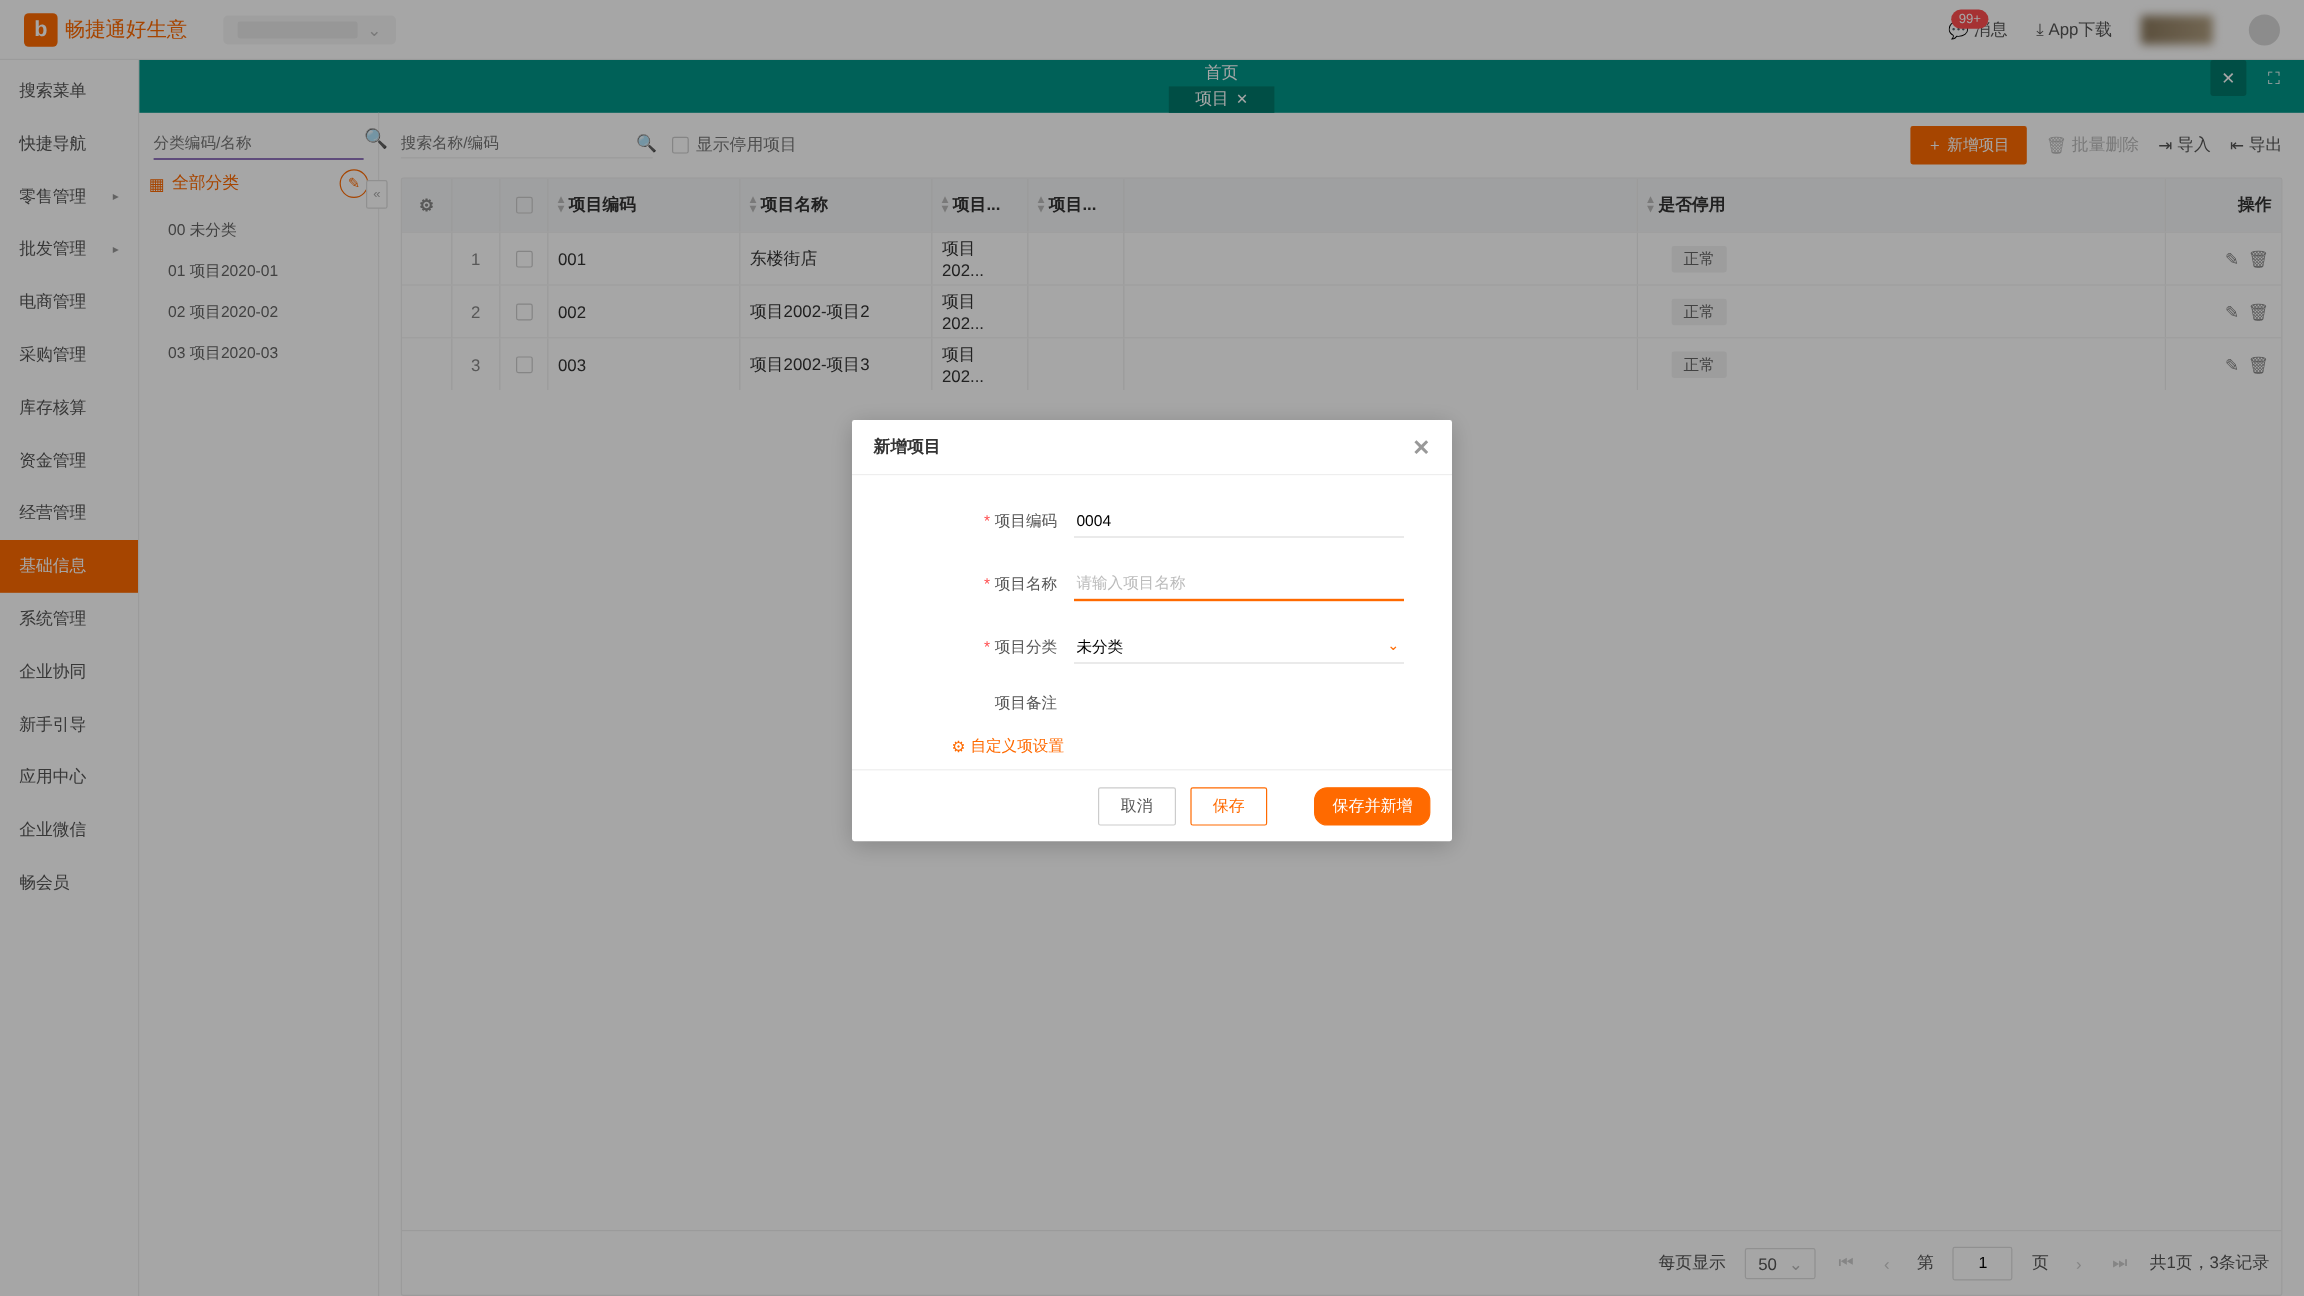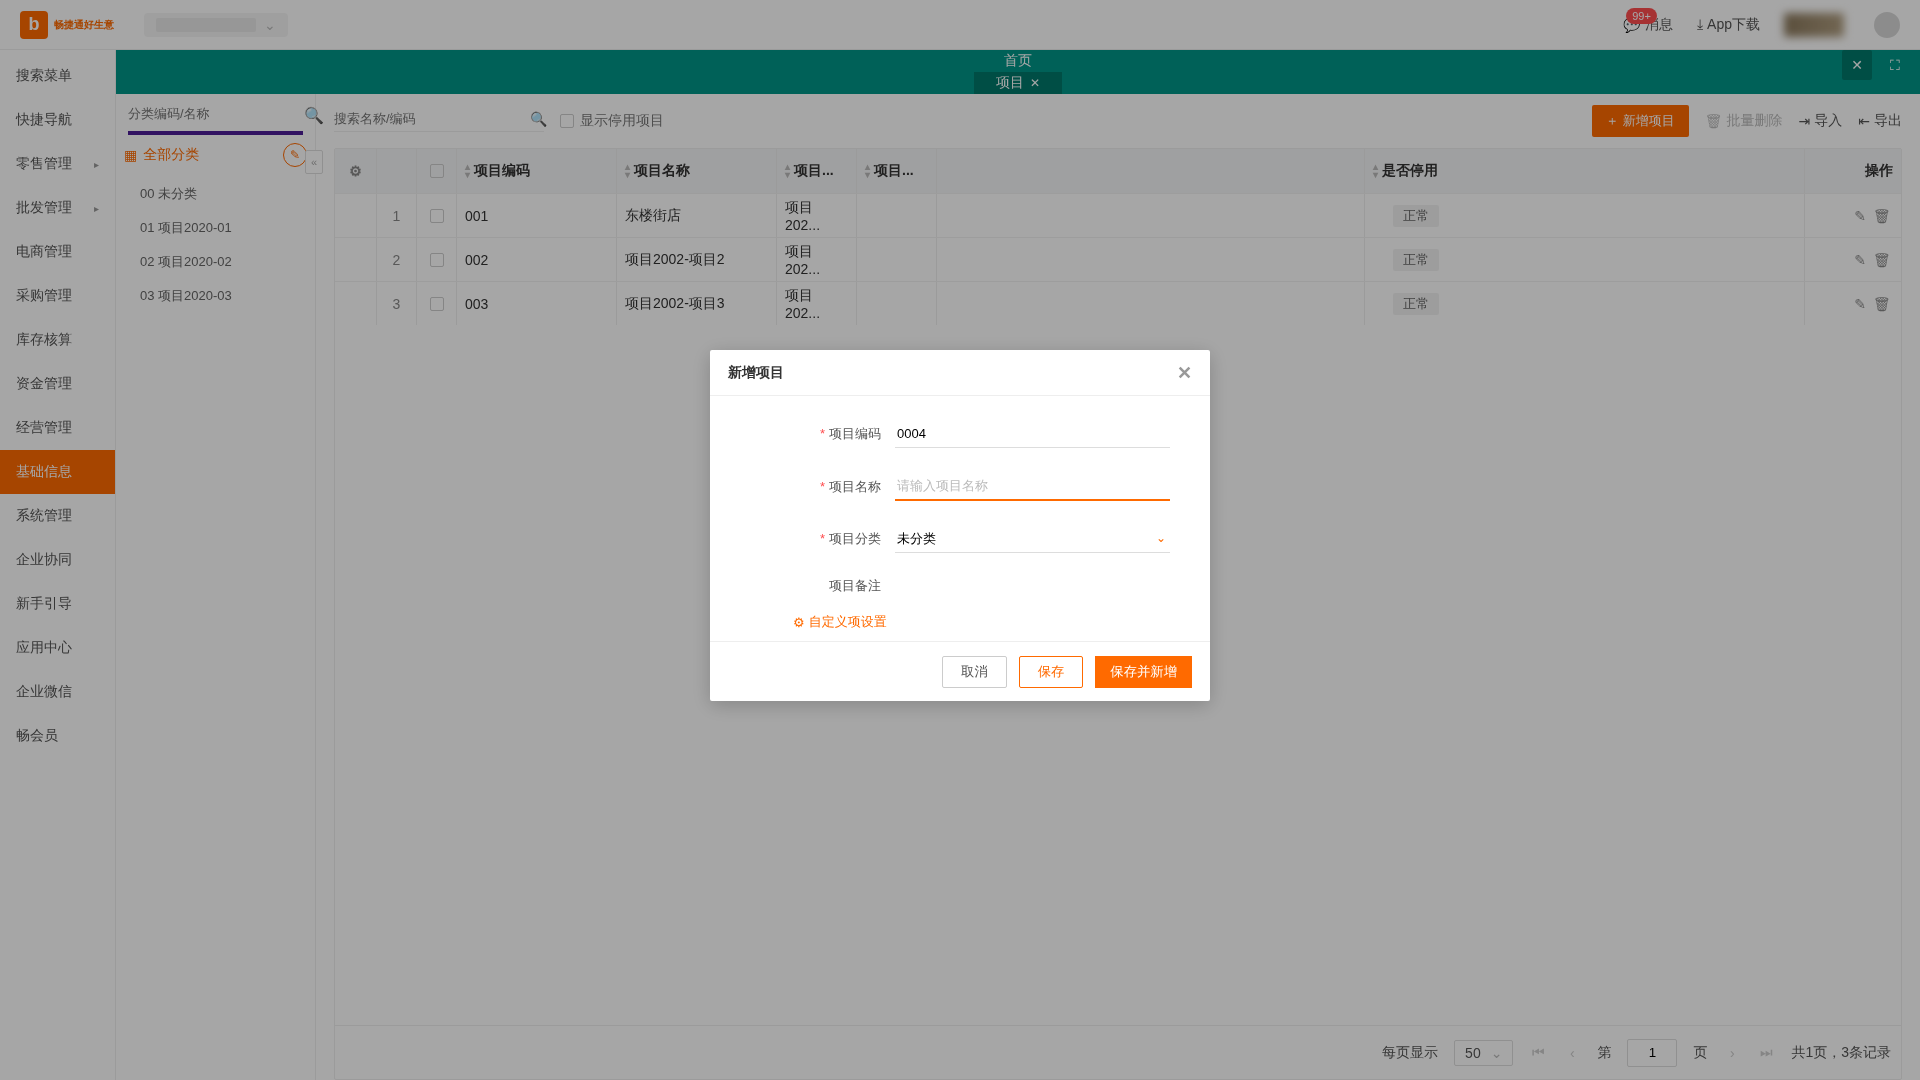--- a/index.html
+++ b/index.html
@@ -3,21 +3,21 @@
 <meta charset="utf-8">
 <style>
   * { box-sizing: border-box; margin: 0; padding: 0; }
   html, body { width: 1920px; height: 1080px; font-family: "Microsoft YaHei", "PingFang SC", sans-serif; font-size: 14px; color: #333; overflow: hidden; }
   body { display: flex; flex-direction: column; background: #fff; }
 
   
   .topbar { height: 50px; background: #fff; display: flex; align-items: center; padding: 0 20px; border-bottom: 1px solid #eee; }
   .logo { display: flex; align-items: center; gap: 6px; }
   .logo-img { width: 28px; height: 28px; background: #ff6a00; border-radius: 4px; display: flex; align-items: center; justify-content: center; color: #fff; font-weight: bold; font-size: 18px; }
-  .logo-text { color: #ff6a00; font-size: 10px; font-weight: bold; }
+  .logo-text { color: #ff6a00; font-size: 17px; font-weight: normal; }
   .company-select { margin-left: 30px; display: flex; align-items: center; gap: 8px; background: #f5f5f5; padding: 4px 12px; border-radius: 4px; color: #aaa; cursor: pointer; }
   .topbar-spacer { flex: 1; }
   .topbar-right { display: flex; align-items: center; gap: 24px; }
   .tb-item { display: flex; align-items: center; gap: 4px; color: #555; cursor: pointer; position: relative; }
   .badge-99 { position: absolute; top: -8px; right: 16px; background: #ff4d4f; color: #fff; font-size: 11px; padding: 0 6px; border-radius: 8px; line-height: 16px; }
   .avatar { width: 60px; height: 24px; background: linear-gradient(90deg,#8c7a5e,#b09e80); border-radius: 2px; filter: blur(4px); }
   .avatar2 { width: 26px; height: 26px; background: #d8d8d8; border-radius: 50%; margin-left: 6px; }
 
   
   .tabbar { height: 44px; background: #009688; display: flex; align-items: center; padding-left: 116px; position: relative; flex-direction: column; }
@@ -34,21 +34,21 @@
   .sidebar-list { padding-top: 4px; }
   .side-item { height: 44px; display: flex; align-items: center; padding: 0 16px; color: #555; cursor: pointer; justify-content: space-between; }
   .side-item.active { background: #ff6a00; color: #fff; }
   .side-item .caret { font-size: 10px; color: #999; }
 
   .content { flex: 1; display: flex; flex-direction: column; }
 
   
   .content-row { flex: 1; display: flex; min-height: 0; }
   .cat-col { width: 200px; border-right: 1px solid #eee; padding: 8px; position: relative; }
-  .cat-search { display: flex; align-items: flex-start; border-bottom: 4px solid #4c1d95; margin: 4px 4px 8px 4px; padding-bottom: 6px; }
+  .cat-search { display: flex; align-items: flex-end; border-bottom: 1px solid #4c1d95; margin: 4px 4px 8px 4px; padding-bottom: 6px; }
   .cat-search input { flex: 1; border: none; outline: none; font-size: 13px; color: #bbb; }
   .cat-search-ic { color: #ff6a00; font-size: 16px; cursor: pointer; }
   .cat-header { display: flex; align-items: center; justify-content: space-between; margin: 8px 0 10px 0; color: #ff6a00; }
   .cat-header-left { display: flex; align-items: center; gap: 6px; font-weight: 500; }
   .cat-edit-btn { width: 24px; height: 24px; border: 1px solid #ff6a00; border-radius: 50%; display: flex; align-items: center; justify-content: center; color: #ff6a00; font-size: 12px; cursor: pointer; }
   .cat-item { padding: 8px 4px 8px 16px; color: #666; cursor: pointer; font-size: 13px; }
   .cat-collapse { position: absolute; right: -8px; top: 56px; width: 18px; height: 24px; border: 1px solid #ddd; background: #fff; border-radius: 2px; display: flex; align-items: center; justify-content: center; color: #aaa; font-size: 11px; cursor: pointer; }
 
   .main-col { flex: 1; display: flex; flex-direction: column; padding: 0 18px; }
   .toolbar { height: 54px; display: flex; align-items: center; gap: 16px; }
@@ -99,21 +99,21 @@
   .req { color: #ff4d4f; margin-right: 4px; }
   .form-field { flex: 1; margin-left: 14px; position: relative; }
   .underline-input { width: 100%; border: none; border-bottom: 1px solid #ddd; padding: 6px 2px; outline: none; font-size: 13px; }
   .underline-input.active { border-bottom: 2px solid #ff6a00; }
   .underline-input::placeholder { color: #bbb; }
   .select-caret { position: absolute; right: 4px; top: 6px; color: #ff6a00; font-size: 12px; }
   .custom-link { color: #ff6a00; font-size: 13px; display: flex; align-items: center; gap: 4px; cursor: pointer; margin-top: -6px; }
   .dlg-foot { height: 60px; border-top: 1px solid #eee; display: flex; align-items: center; justify-content: flex-end; gap: 12px; padding: 0 18px; }
   .b-cancel { border: 1px solid #ccc; background: #fff; color: #555; padding: 6px 18px; border-radius: 2px; cursor: pointer; }
   .b-save { border: 1px solid #ff6a00; background: #fff; color: #ff6a00; padding: 6px 18px; border-radius: 2px; cursor: pointer; }
-  .b-save-new { border: 1px solid #ff6a00; background: #ff6a00; color: #fff; padding: 6px 14px; border-radius: 0; cursor: pointer; }
+  .b-save-new { border: 1px solid #ff6a00; background: #ff6a00; color: #fff; padding: 6px 14px; border-radius: 11px; cursor: pointer; margin-left: 27px; }
 </style>
 </head>
 <body>
 
 <div class="topbar">
   <div class="logo">
     <div class="logo-img">b</div>
     <span class="logo-text">畅捷通好生意</span>
   </div>
   <div class="company-select">

